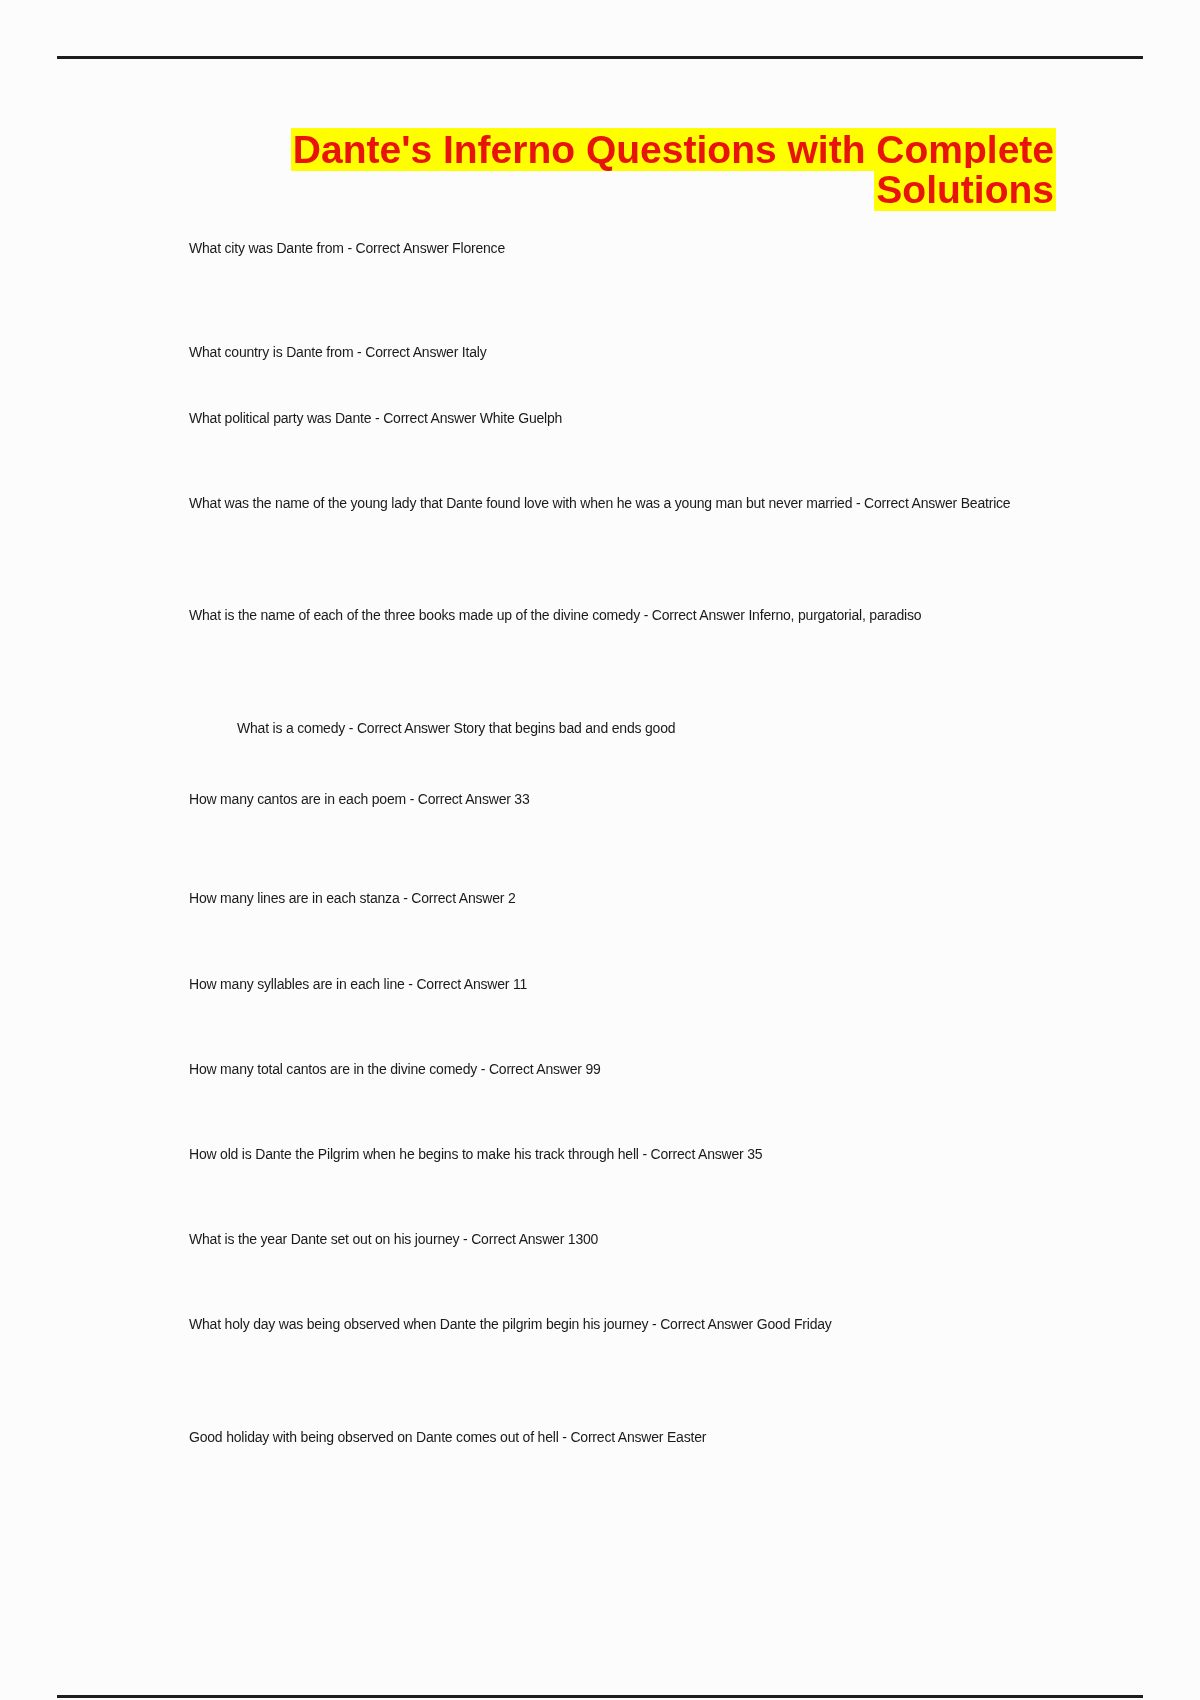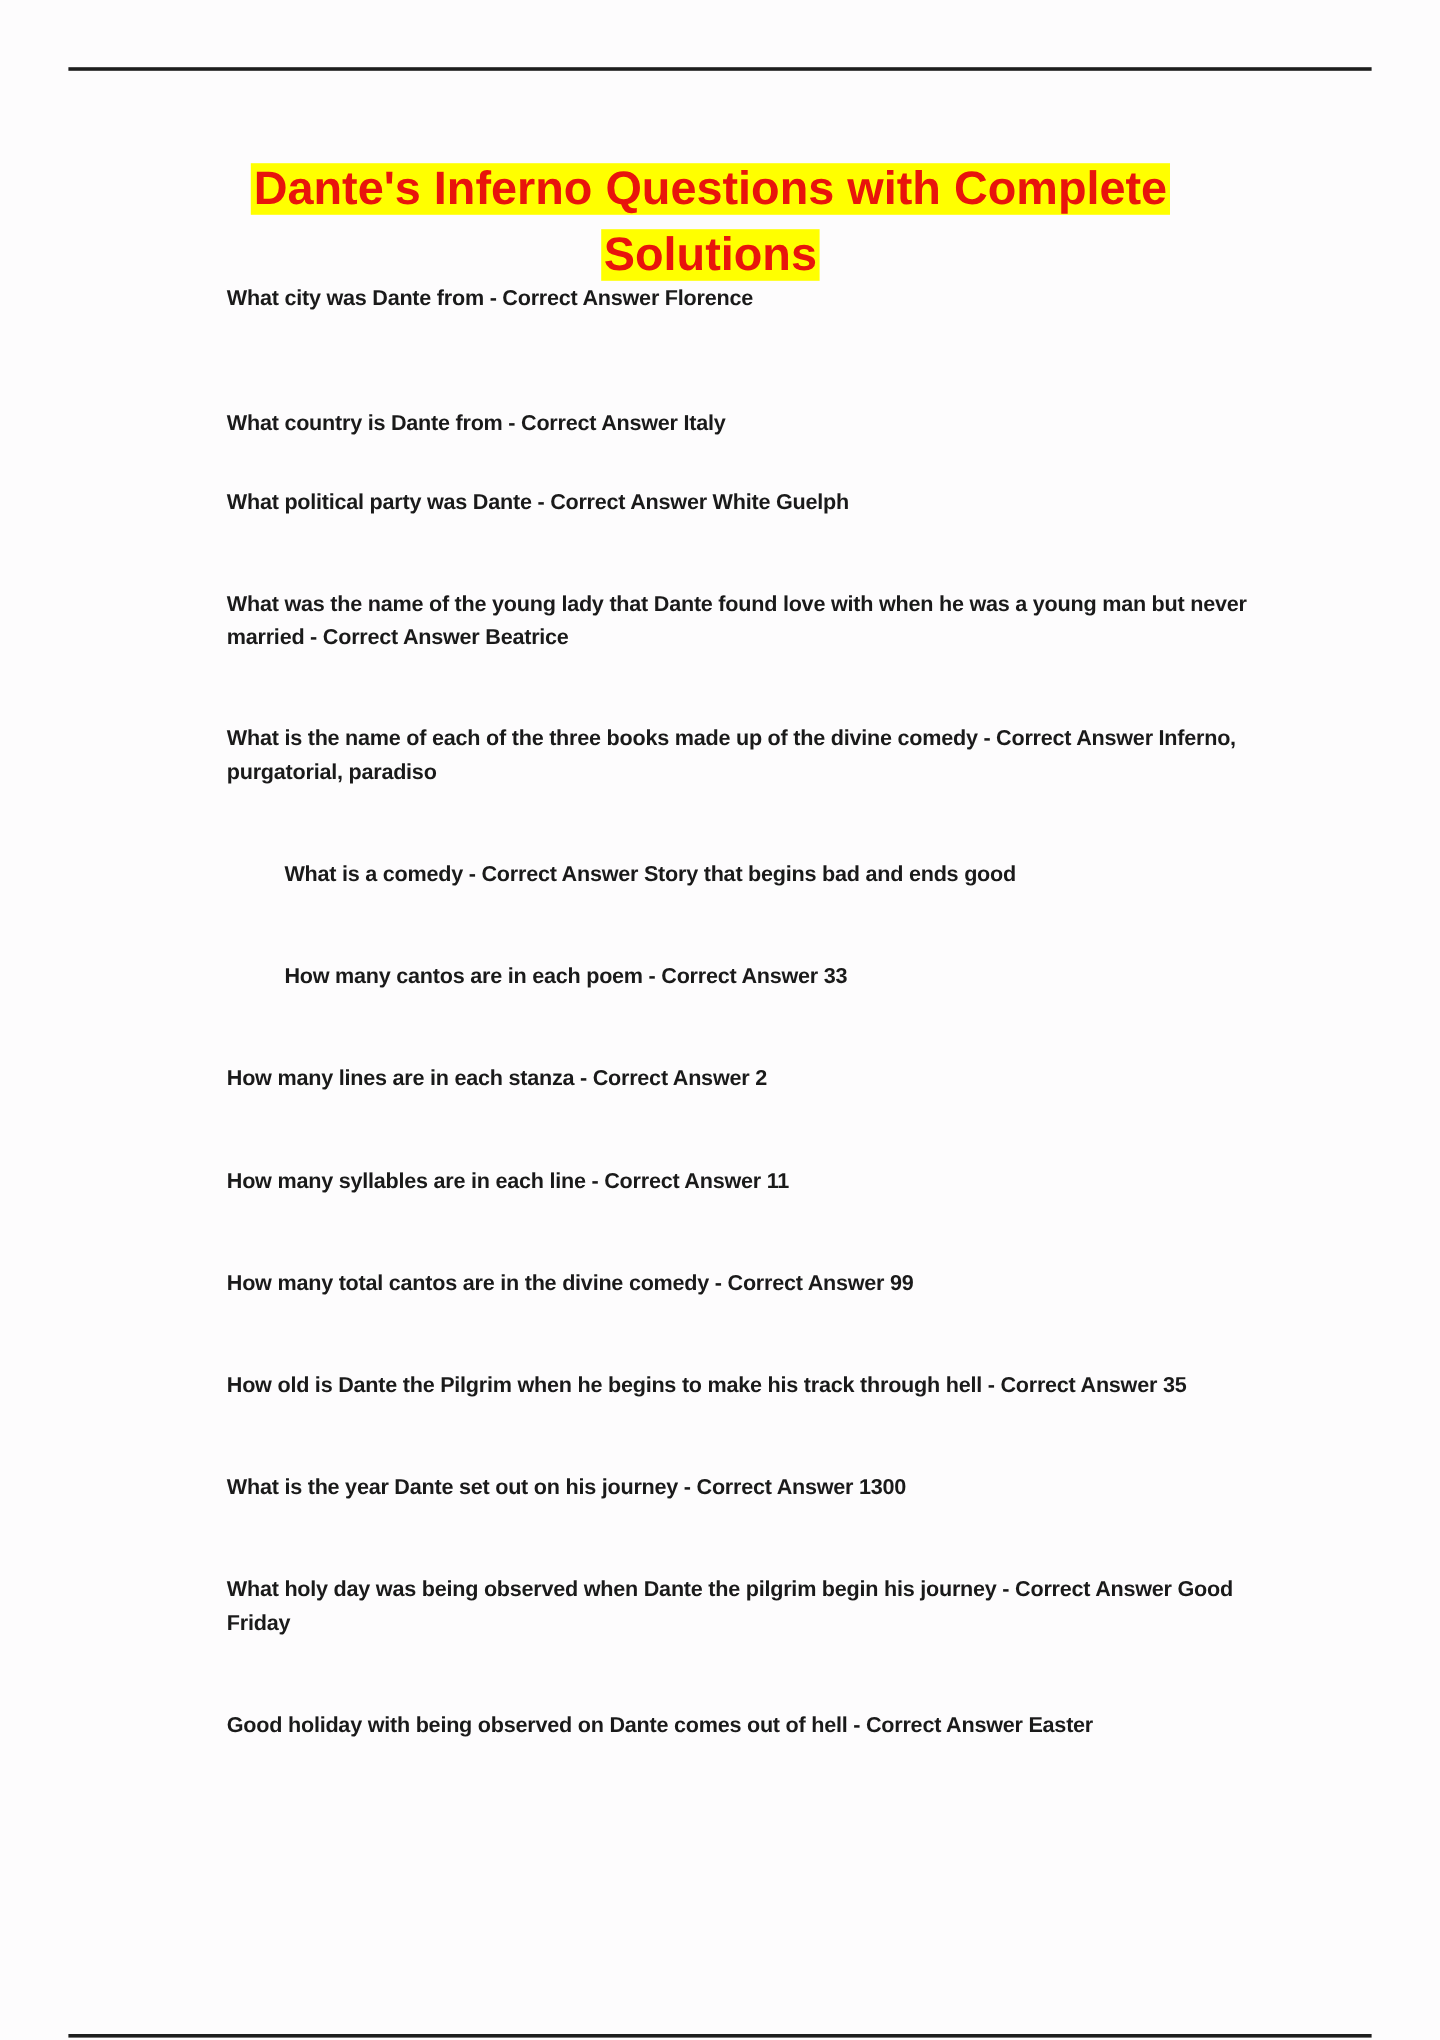--- a/index.html
+++ b/index.html
@@ -20,24 +20,24 @@
       width: 1086px;
       height: 3px;
       background: #1e1e1e;
     }
     .rule.top { top: 56px; }
     .rule.bottom { top: 1695px; }
 
     .title-wrap {
       position: absolute;
       top: 134px;
-      left: 142px;
+      left: 156px;
       width: 900px;
-      text-align: center;
-      line-height: 47px;
+      text-align: right;
+      line-height: 32px;
     }
     .title {
       font-family: "Liberation Sans", sans-serif;
       font-weight: bold;
       font-size: 39px;
       color: #e8140c;
       background: #ffff00;
       padding: 0 2px;
       box-decoration-break: clone;
       -webkit-box-decoration-break: clone;
@@ -49,44 +49,43 @@
       top: 234px;
       width: 860px;
       margin: 0;
       padding: 0;
       list-style: none;
     }
     .qa-item {
       position: absolute;
       left: 0;
       width: 860px;
-      font-size: 18px;
+      font-size: 14px;
       line-height: 28px;
       color: #1a1a1a;
       letter-spacing: -0.2px;
-      font-weight: bold;
     }
   </style>
 </head>
 <body>
 
 <div class="rule top"></div>
 
 <div class="title-wrap">
   <span class="title">Dante's Inferno Questions with Complete Solutions</span>
 </div>
 
 <ul class="qa-list">
   <li class="qa-item" style="top:0px;">What city was Dante from - Correct Answer Florence</li>
   <li class="qa-item" style="top:85px;margin-top:19px;">What country is Dante from - Correct Answer Italy</li>
   <li class="qa-item" style="top:170px;">What political party was Dante - Correct Answer White Guelph</li>
   <li class="qa-item" style="top:255px;">What was the name of the young lady that Dante found love with when he was a young man but never married - Correct Answer Beatrice</li>
   <li class="qa-item" style="top:367px;">What is the name of each of the three books made up of the divine comedy - Correct Answer Inferno, purgatorial, paradiso</li>
   <li class="qa-item" style="top:480px;margin-left:48px;">What is a comedy - Correct Answer Story that begins bad and ends good</li>
-  <li class="qa-item" style="top:565px;margin-left:48px;">How many cantos are in each poem - Correct Answer 33</li>
+  <li class="qa-item" style="top:551px;">How many cantos are in each poem - Correct Answer 33</li>
   <li class="qa-item" style="top:650px;">How many lines are in each stanza - Correct Answer 2</li>
   <li class="qa-item" style="top:736px;">How many syllables are in each line - Correct Answer 11</li>
   <li class="qa-item" style="top:821px;">How many total cantos are in the divine comedy - Correct Answer 99</li>
   <li class="qa-item" style="top:906px;">How old is Dante the Pilgrim when he begins to make his track through hell - Correct Answer 35</li>
   <li class="qa-item" style="top:991px;">What is the year Dante set out on his journey - Correct Answer 1300</li>
   <li class="qa-item" style="top:1076px;">What holy day was being observed when Dante the pilgrim begin his journey - Correct Answer Good Friday</li>
   <li class="qa-item" style="top:1189px;">Good holiday with being observed on Dante comes out of hell - Correct Answer Easter</li>
 </ul>
 
 <div class="rule bottom"></div>

